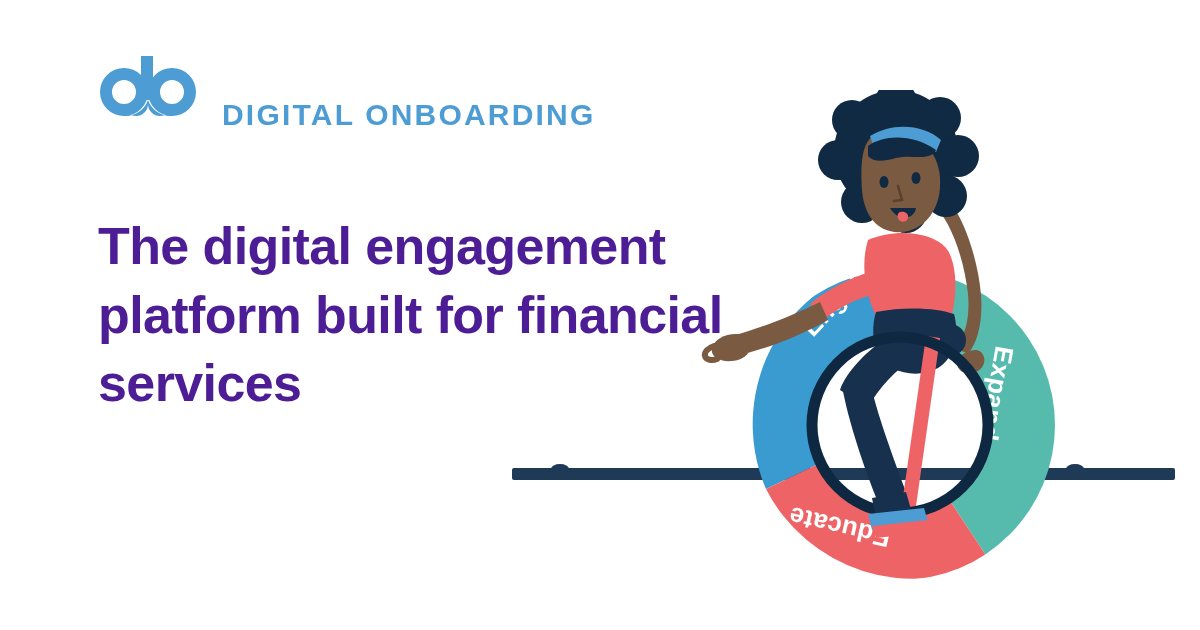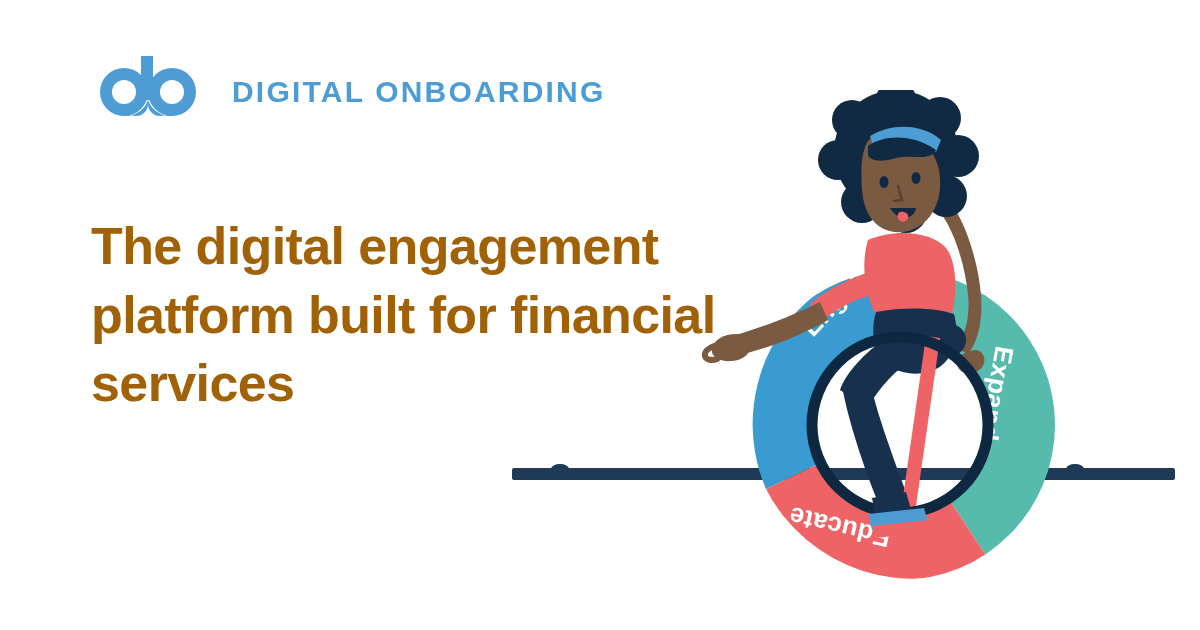--- a/index.html
+++ b/index.html
@@ -14,43 +14,43 @@
     position:relative;
     width:1200px; height:630px;
     background:#ffffff;
   }
 
   
   .logo-lockup {
     position:absolute;
     left:88px; top:54px;
     display:flex;
-    align-items:center;
-    gap:22px;
+    align-items:flex-end;
+    gap:12px;
   }
   .logo-mark { width:122px; height:76px; display:block; }
   .logo-wordmark {
     font-size:30px;
     font-weight:bold;
     letter-spacing:2.2px;
     color:#4d9dd4;
     white-space:nowrap;
     line-height:1;
   }
 
   
   .headline {
     position:absolute;
-    left:91px; top:212px;
+    left:98px; top:212px;
     width:680px;
     font-size:52px;
     font-weight:bold;
     line-height:1.32;
     letter-spacing:-0.6px;
-    color:#a16207;
+    color:#4c1d95;
   }
 
   
   .ground {
     position:absolute;
     left:512px; top:460px;
     width:663px; height:26px;
   }
 
   

